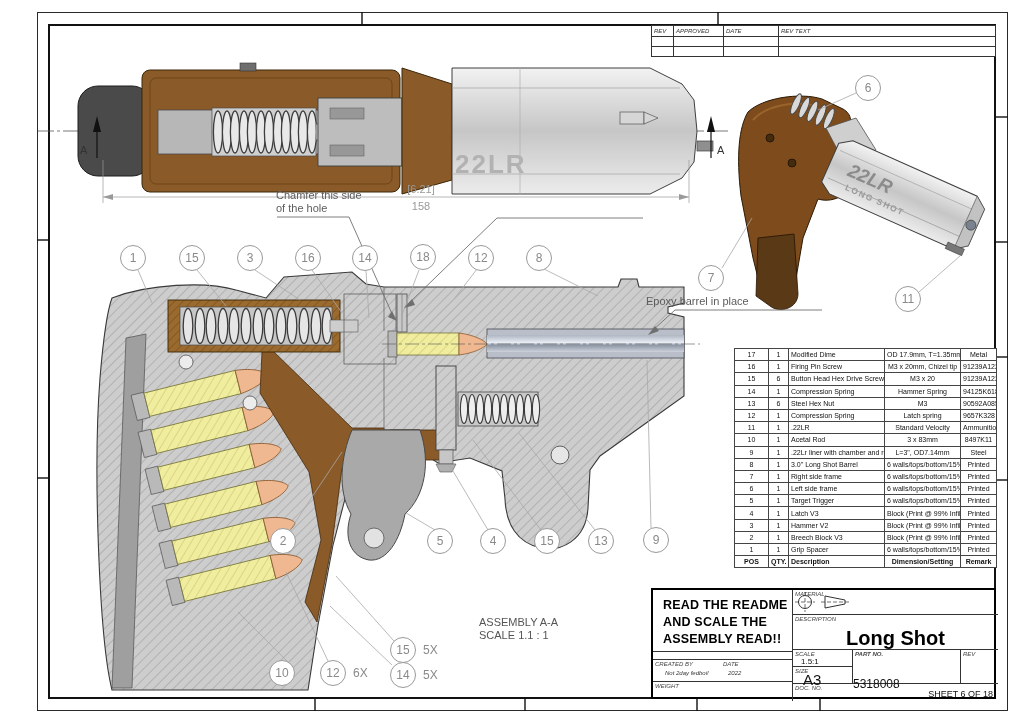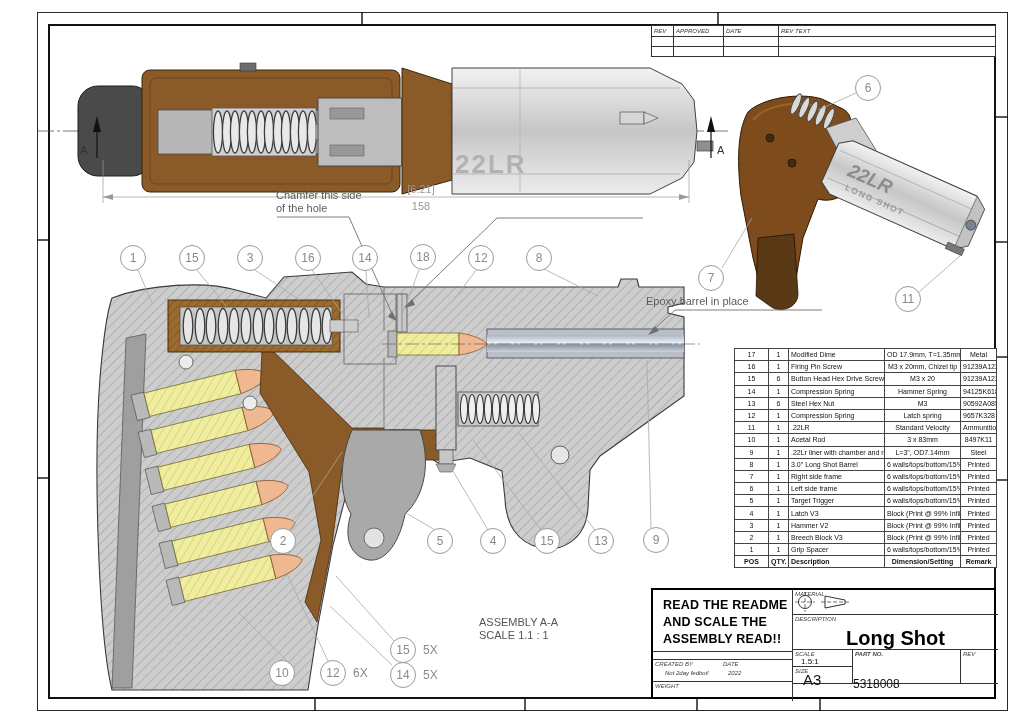--- a/index.html
+++ b/index.html
@@ -519,20 +519,24 @@
       <span class="tb-label">SIZE</span>
       <span class="tb-size-val">A3</span>
     </div>
     <div class="tb-cell" style="left:200px;top:60px;width:108px;height:34px">
       <span class="tb-label" style="font-weight:bold">PART NO.</span>
       <div class="tb-part-val">5318008</div>
     </div>
     <div class="tb-cell" style="left:308px;top:60px;width:37px;height:34px;border-right:none">
       <span class="tb-label">REV</span>
     </div>
+    <div class="tb-cell" style="left:140px;top:94px;width:205px;height:17px;border-right:none;border-bottom:none">
+      <span class="tb-label">DOC. NO.</span>
+      <span class="tb-sheet-val">SHEET 6 OF 18</span>
+    </div>
   </div>
 
   <div class="balloon" style="left:120px;top:245px">
       <span>1</span>
     </div>
   <div class="balloon" style="left:179px;top:245px">
       <span>15</span>
     </div>
   <div class="balloon" style="left:237px;top:245px">
       <span>3</span>

